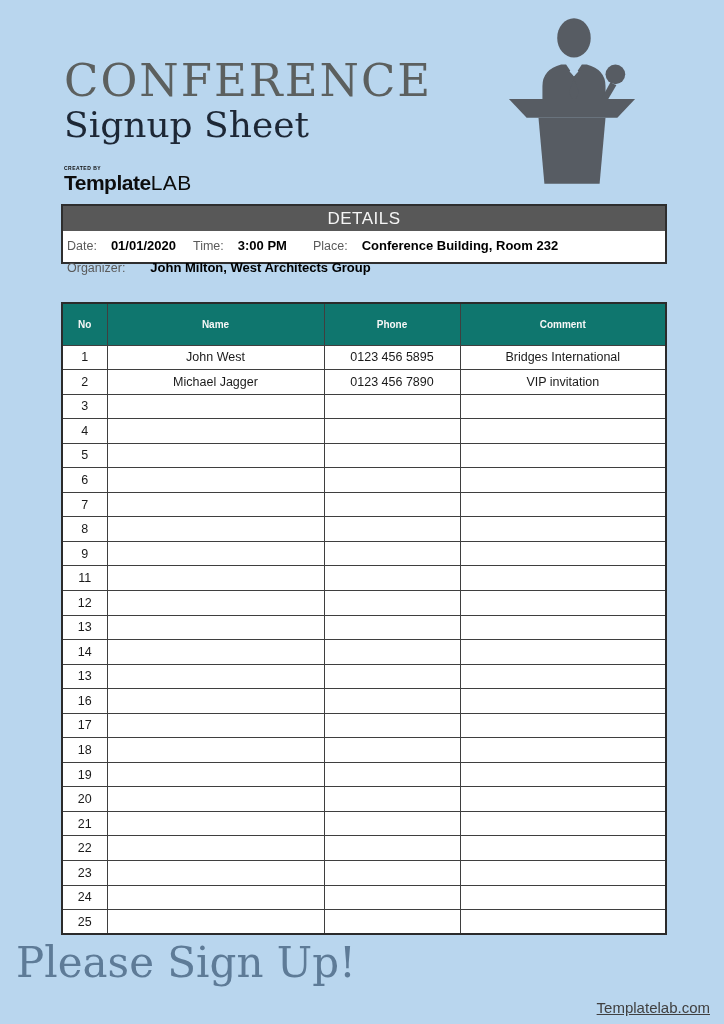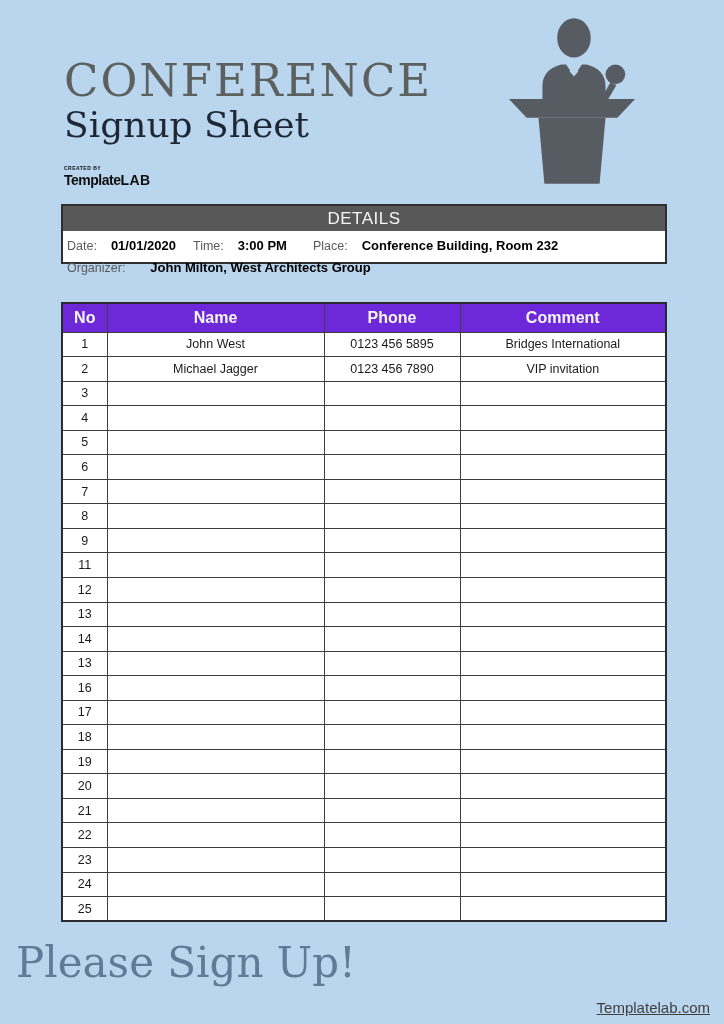--- a/index.html
+++ b/index.html
@@ -34,23 +34,23 @@
     position: absolute; left: 64px; top: 166px;
     color: #0d0d0d;
     line-height: 1;
   }
   .logo .created-by {
     display: block;
     font-size: 5px; font-weight: 700; letter-spacing: 0.5px;
     margin-bottom: 1px;
   }
   .logo .brand {
-    font-size: 14px; font-weight: 800; letter-spacing: -0.5px;
-  }
-  .logo .brand-suffix { font-weight: 700; letter-spacing: 0.5px; }
+    font-size: 21px; font-weight: 800; letter-spacing: -0.5px;
+  }
+  .logo .brand-suffix { font-weight: 400; letter-spacing: 0.5px; }
   .speaker-icon {
     position: absolute; left: 503px; top: 12px;
     width: 138px; height: 175px;
   }
   
   .details-box {
     position: absolute; left: 61px; top: 204px;
     width: 606px; height: 60px;
     background: #ffffff;
     border: 2px solid #2e2e2e;
@@ -74,24 +74,24 @@
   
   .signup-table {
     position: absolute; left: 61px; top: 302px;
     width: 606px;
     border-collapse: collapse;
     table-layout: fixed;
     background: #ffffff;
     border: 2px solid #2b2b2b;
   }
   .signup-table th {
-    background: #6d28d9;
+    background: #0f766e;
     color: #f7f7f7;
-    font-size: 16px; font-weight: 700;
-    height: 29px;
+    font-size: 10px; font-weight: 700;
+    height: 42px;
     border: 1px solid #3f3f3f;
     text-align: center;
   }
   .signup-table td {
     height: 24.56px;
     border: 1px solid #3f3f3f;
     font-size: 12.5px; color: #1a1a1a;
     text-align: center;
     vertical-align: middle;
     overflow: hidden; white-space: nowrap;

